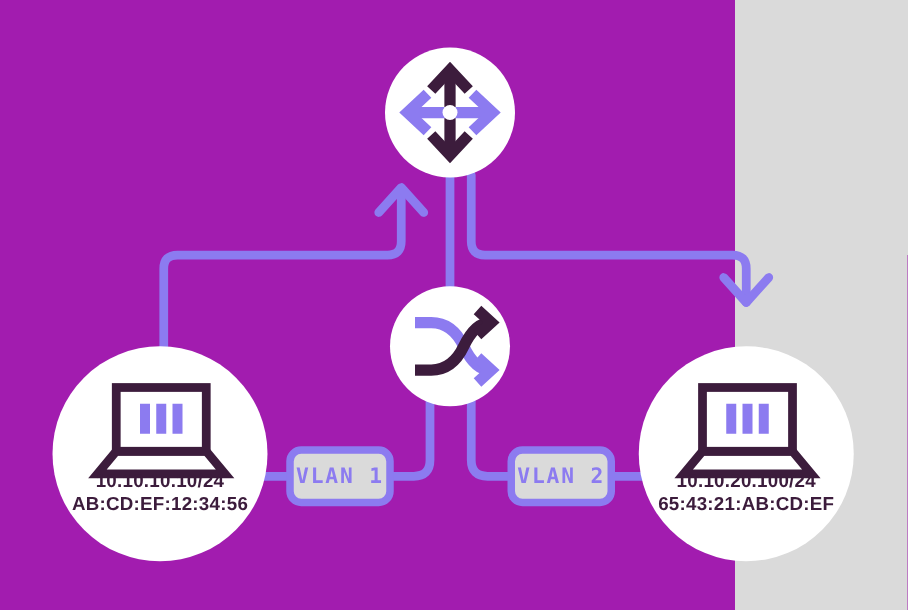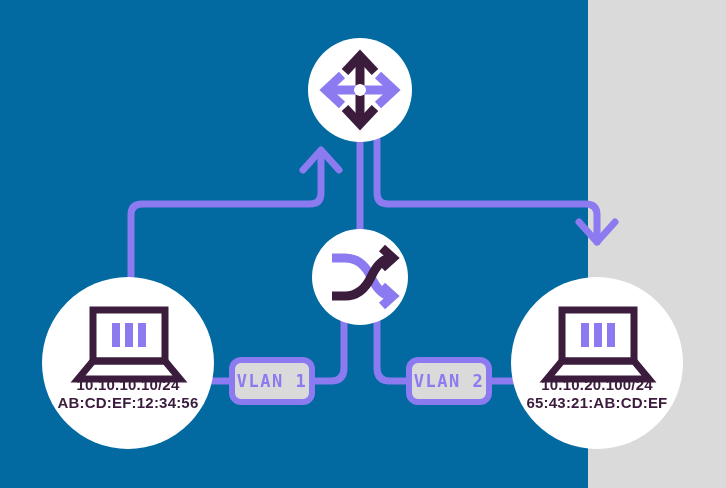--- a/index.html
+++ b/index.html
@@ -10,21 +10,21 @@
     width: 726px;
     height: 488px;
     background: #dadada;
     font-family: "Liberation Sans", sans-serif;
     overflow: hidden;
   }
   #diagram-root {
     position: relative;
     width: 588px;
     height: 488px;
-    background: #0369a1;
+    background: #a21caf;
   }
   #diagram-svg {
     position: absolute;
     top: 0;
     left: 0;
     width: 726px;
     height: 488px;
   }
   .node-circle { fill: #ffffff; }
   .link-path {

